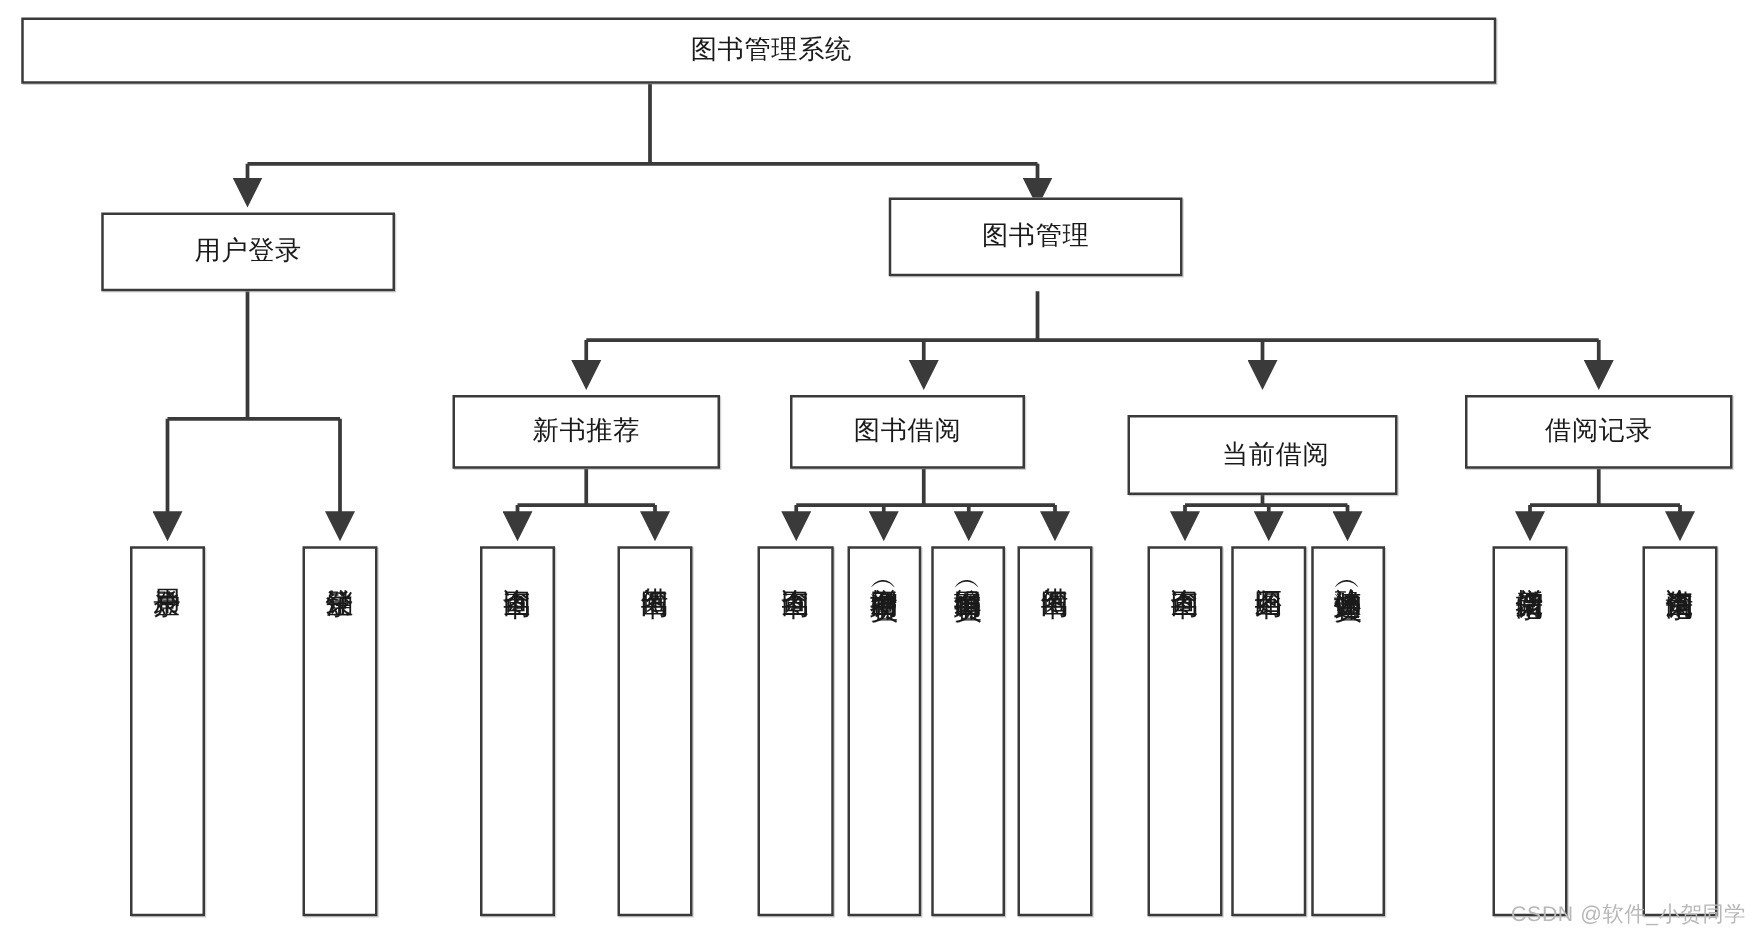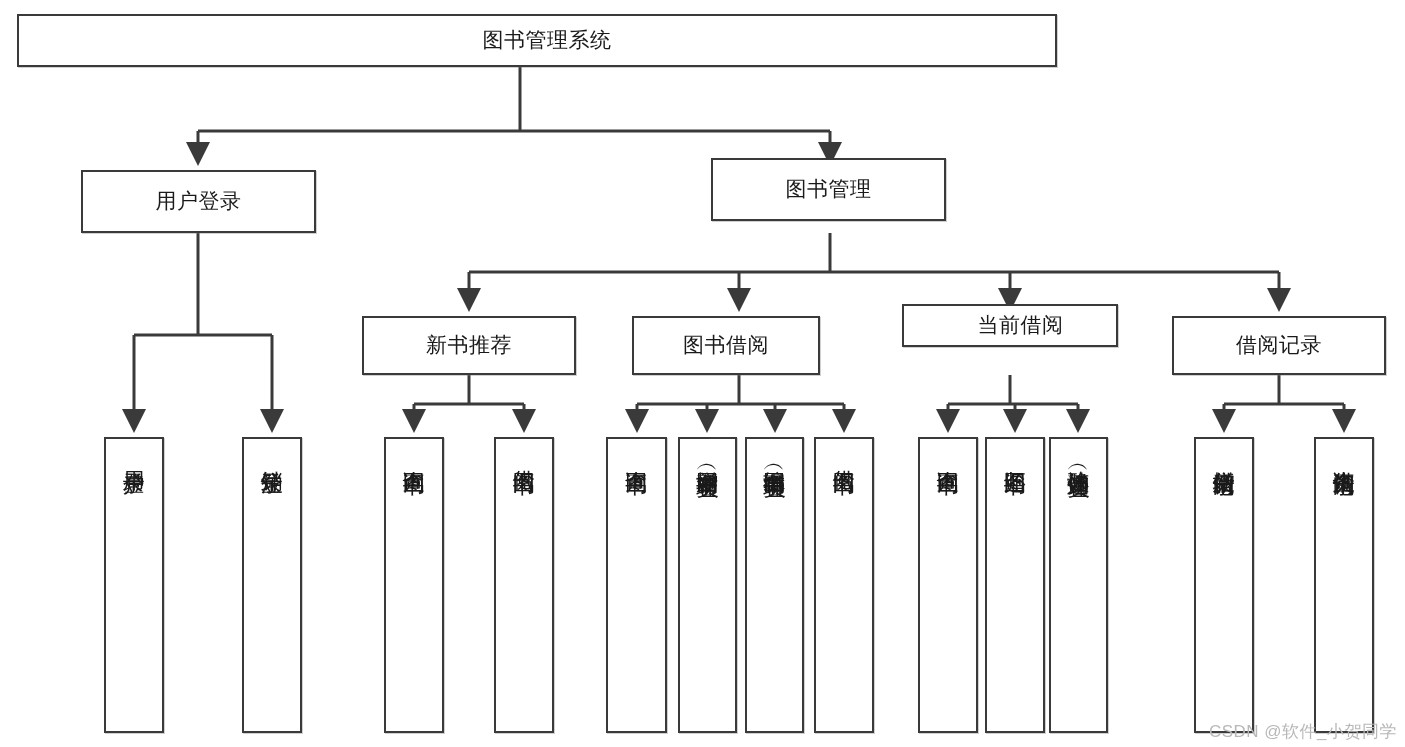--- a/index.html
+++ b/index.html
@@ -121,38 +121,38 @@
       <path d="M 1015 404 L 1015 429" marker-end="url(#arrow)"></path>
       <path d="M 1078 404 L 1078 429" marker-end="url(#arrow)"></path>
 
       <path d="M 1279 375 L 1279 404"></path>
       <path d="M 1224 404 L 1344 404"></path>
       <path d="M 1224 404 L 1224 429" marker-end="url(#arrow)"></path>
       <path d="M 1344 404 L 1344 429" marker-end="url(#arrow)"></path>
     </g>
   </svg>
 
-  <div class="node horiz" style="left:17px; top:14px; width:1040px; height:53px;padding-left:20px;">
+  <div class="node horiz" style="left:17px; top:14px; width:1180px; height:53px;padding-left:20px;">
     <span class="label">图书管理系统</span>
   </div>
 
   <div class="node horiz" style="left:81px; top:170px; width:235px; height:63px;">
     <span class="label">用户登录</span>
   </div>
   <div class="node horiz" style="left:711px; top:158px; width:235px; height:63px;">
     <span class="label">图书管理</span>
   </div>
 
   <div class="node horiz" style="left:362px; top:316px; width:214px; height:59px;">
     <span class="label">新书推荐</span>
   </div>
   <div class="node horiz" style="left:632px; top:316px; width:188px; height:59px;">
     <span class="label">图书借阅</span>
   </div>
-  <div class="node horiz" style="left:902px; top:304px; width:216px; height:43px;padding-left:21px;">
+  <div class="node horiz" style="left:902px; top:332px; width:216px; height:64px;padding-left:21px;">
     <span class="label">当前借阅</span>
   </div>
   <div class="node horiz" style="left:1172px; top:316px; width:214px; height:59px;">
     <span class="label">借阅记录</span>
   </div>
 
   <div class="node vert" style="left:104px; top:437px; width:60px; height:296px;">
     <span class="label">用户登录</span>
   </div>
   <div class="node vert" style="left:242px; top:437px; width:60px; height:296px;">

